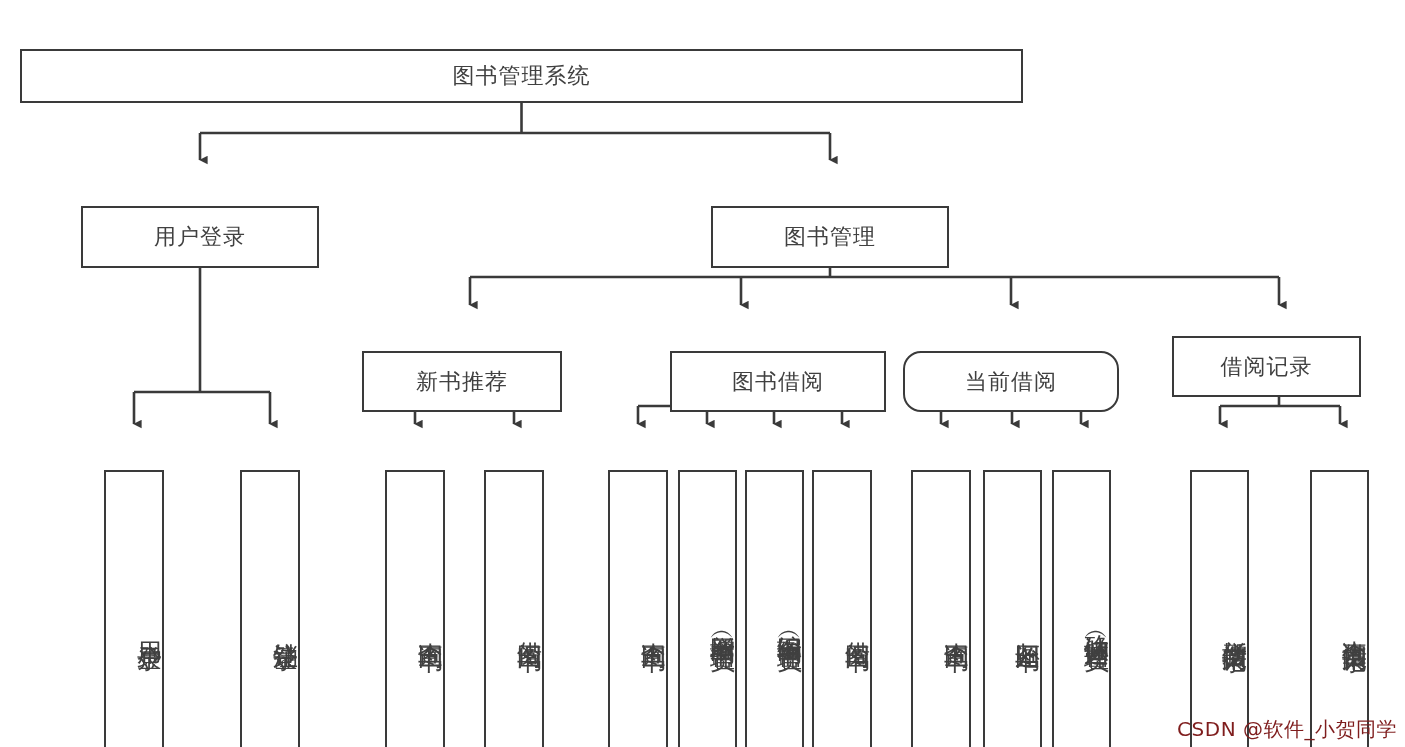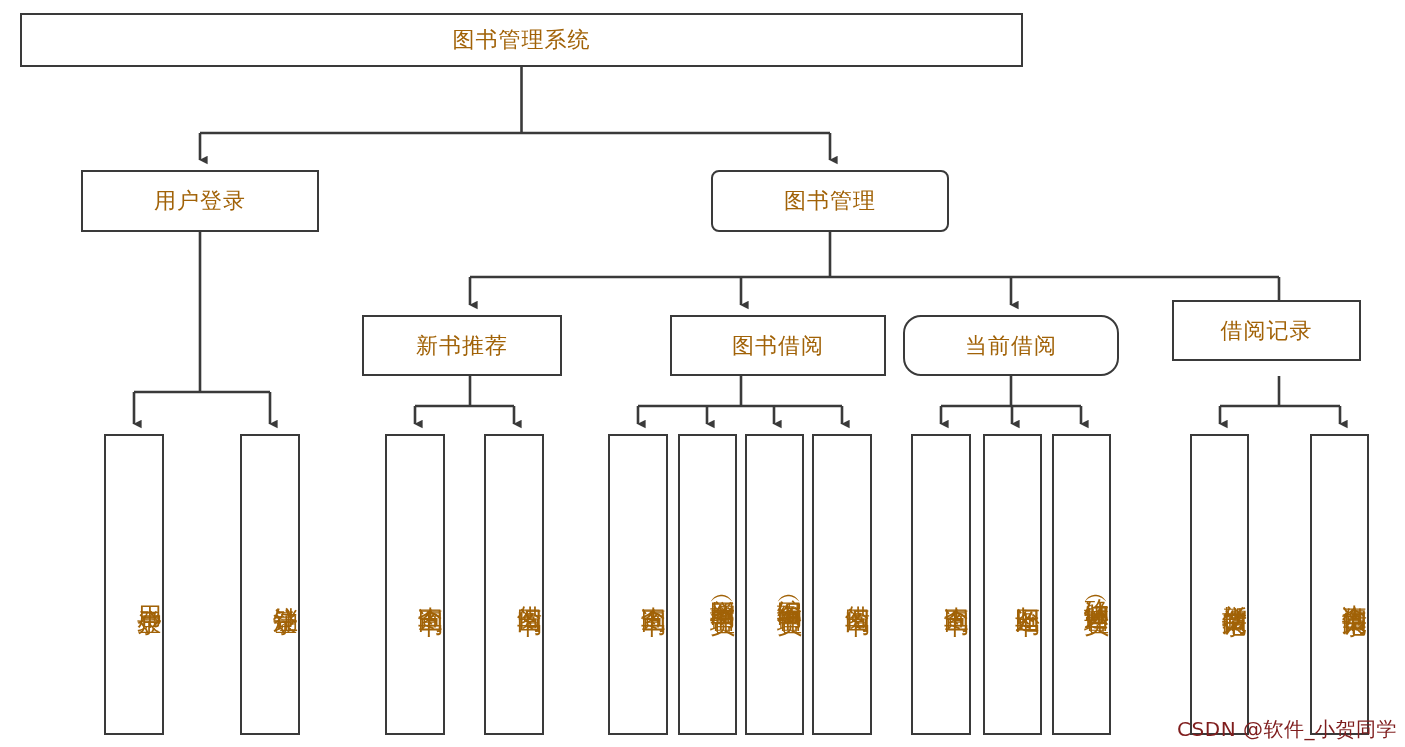--- a/index.html
+++ b/index.html
@@ -26,21 +26,22 @@
     pointer-events: none;
   }
   .node {
     position: absolute;
     box-sizing: border-box;
     border: 2.5px solid #3a3a3a;
     background: #ffffff;
     display: flex;
     align-items: center;
     justify-content: center;
-    color: #a16207;
+    color: #404040;
+    margin-top: 36px;
   }
   .node.horiz {
     font-size: 22px;
     letter-spacing: 1px;
   }
   .node.vert {
     writing-mode: vertical-rl;
     text-orientation: upright;
     font-size: 25px;
     letter-spacing: 2px;
@@ -120,21 +121,21 @@
     </g>
   </svg>
 
   <div class="node horiz" id="root-node" style="left: 20px; top: 13px; width: 1003px; height: 54px;">
     <span class="node-label">图书管理系统</span>
   </div>
 
   <div class="node horiz" id="l2-0" style="left: 81px; top: 170px; width: 238px; height: 62px;">
     <span class="node-label">用户登录</span>
   </div>
-  <div class="node horiz" id="l2-1" style="left: 711px; top: 170px; width: 238px; height: 62px; border-radius: 8px;">
+  <div class="node horiz" id="l2-1" style="left: 711px; top: 170px; width: 238px; height: 62px;">
     <span class="node-label">图书管理</span>
   </div>
 
   <div class="node horiz" id="l3-0" style="left: 362px; top: 315px; width: 200px; height: 61px;">
     <span class="node-label">新书推荐</span>
   </div>
   <div class="node horiz" id="l3-1" style="left: 670px; top: 315px; width: 216px; height: 61px;">
     <span class="node-label">图书借阅</span>
   </div>
   <div class="node horiz" id="l3-2" style="left: 903px; top: 315px; width: 216px; height: 61px; border-radius: 18px;">

